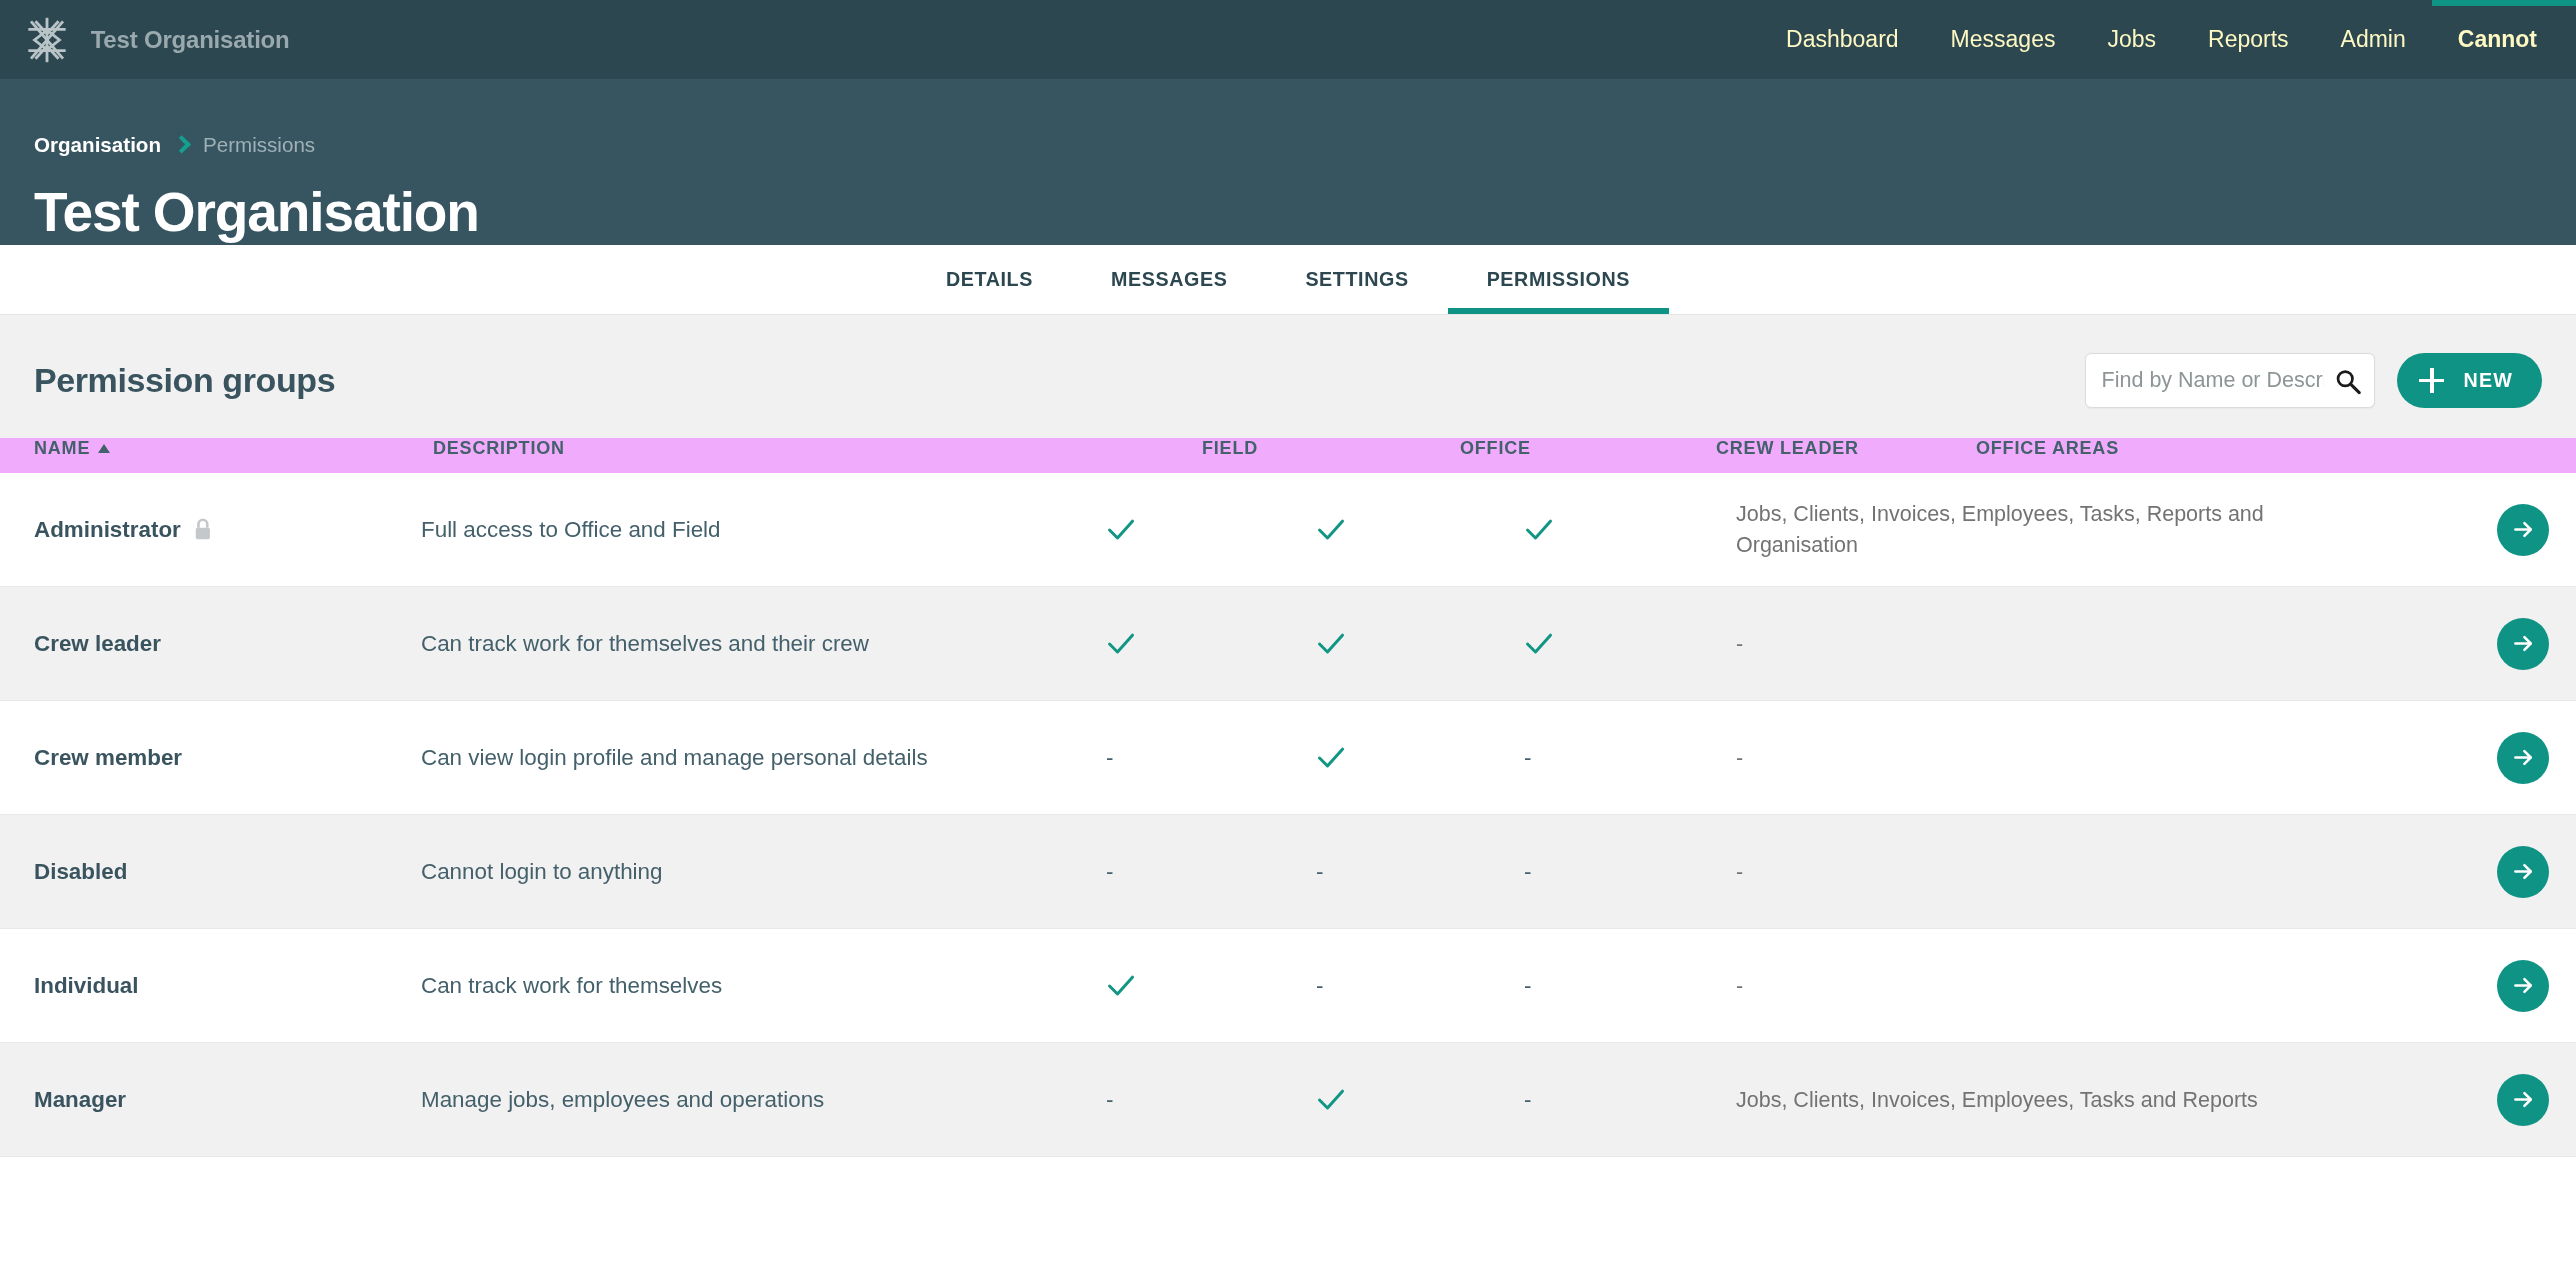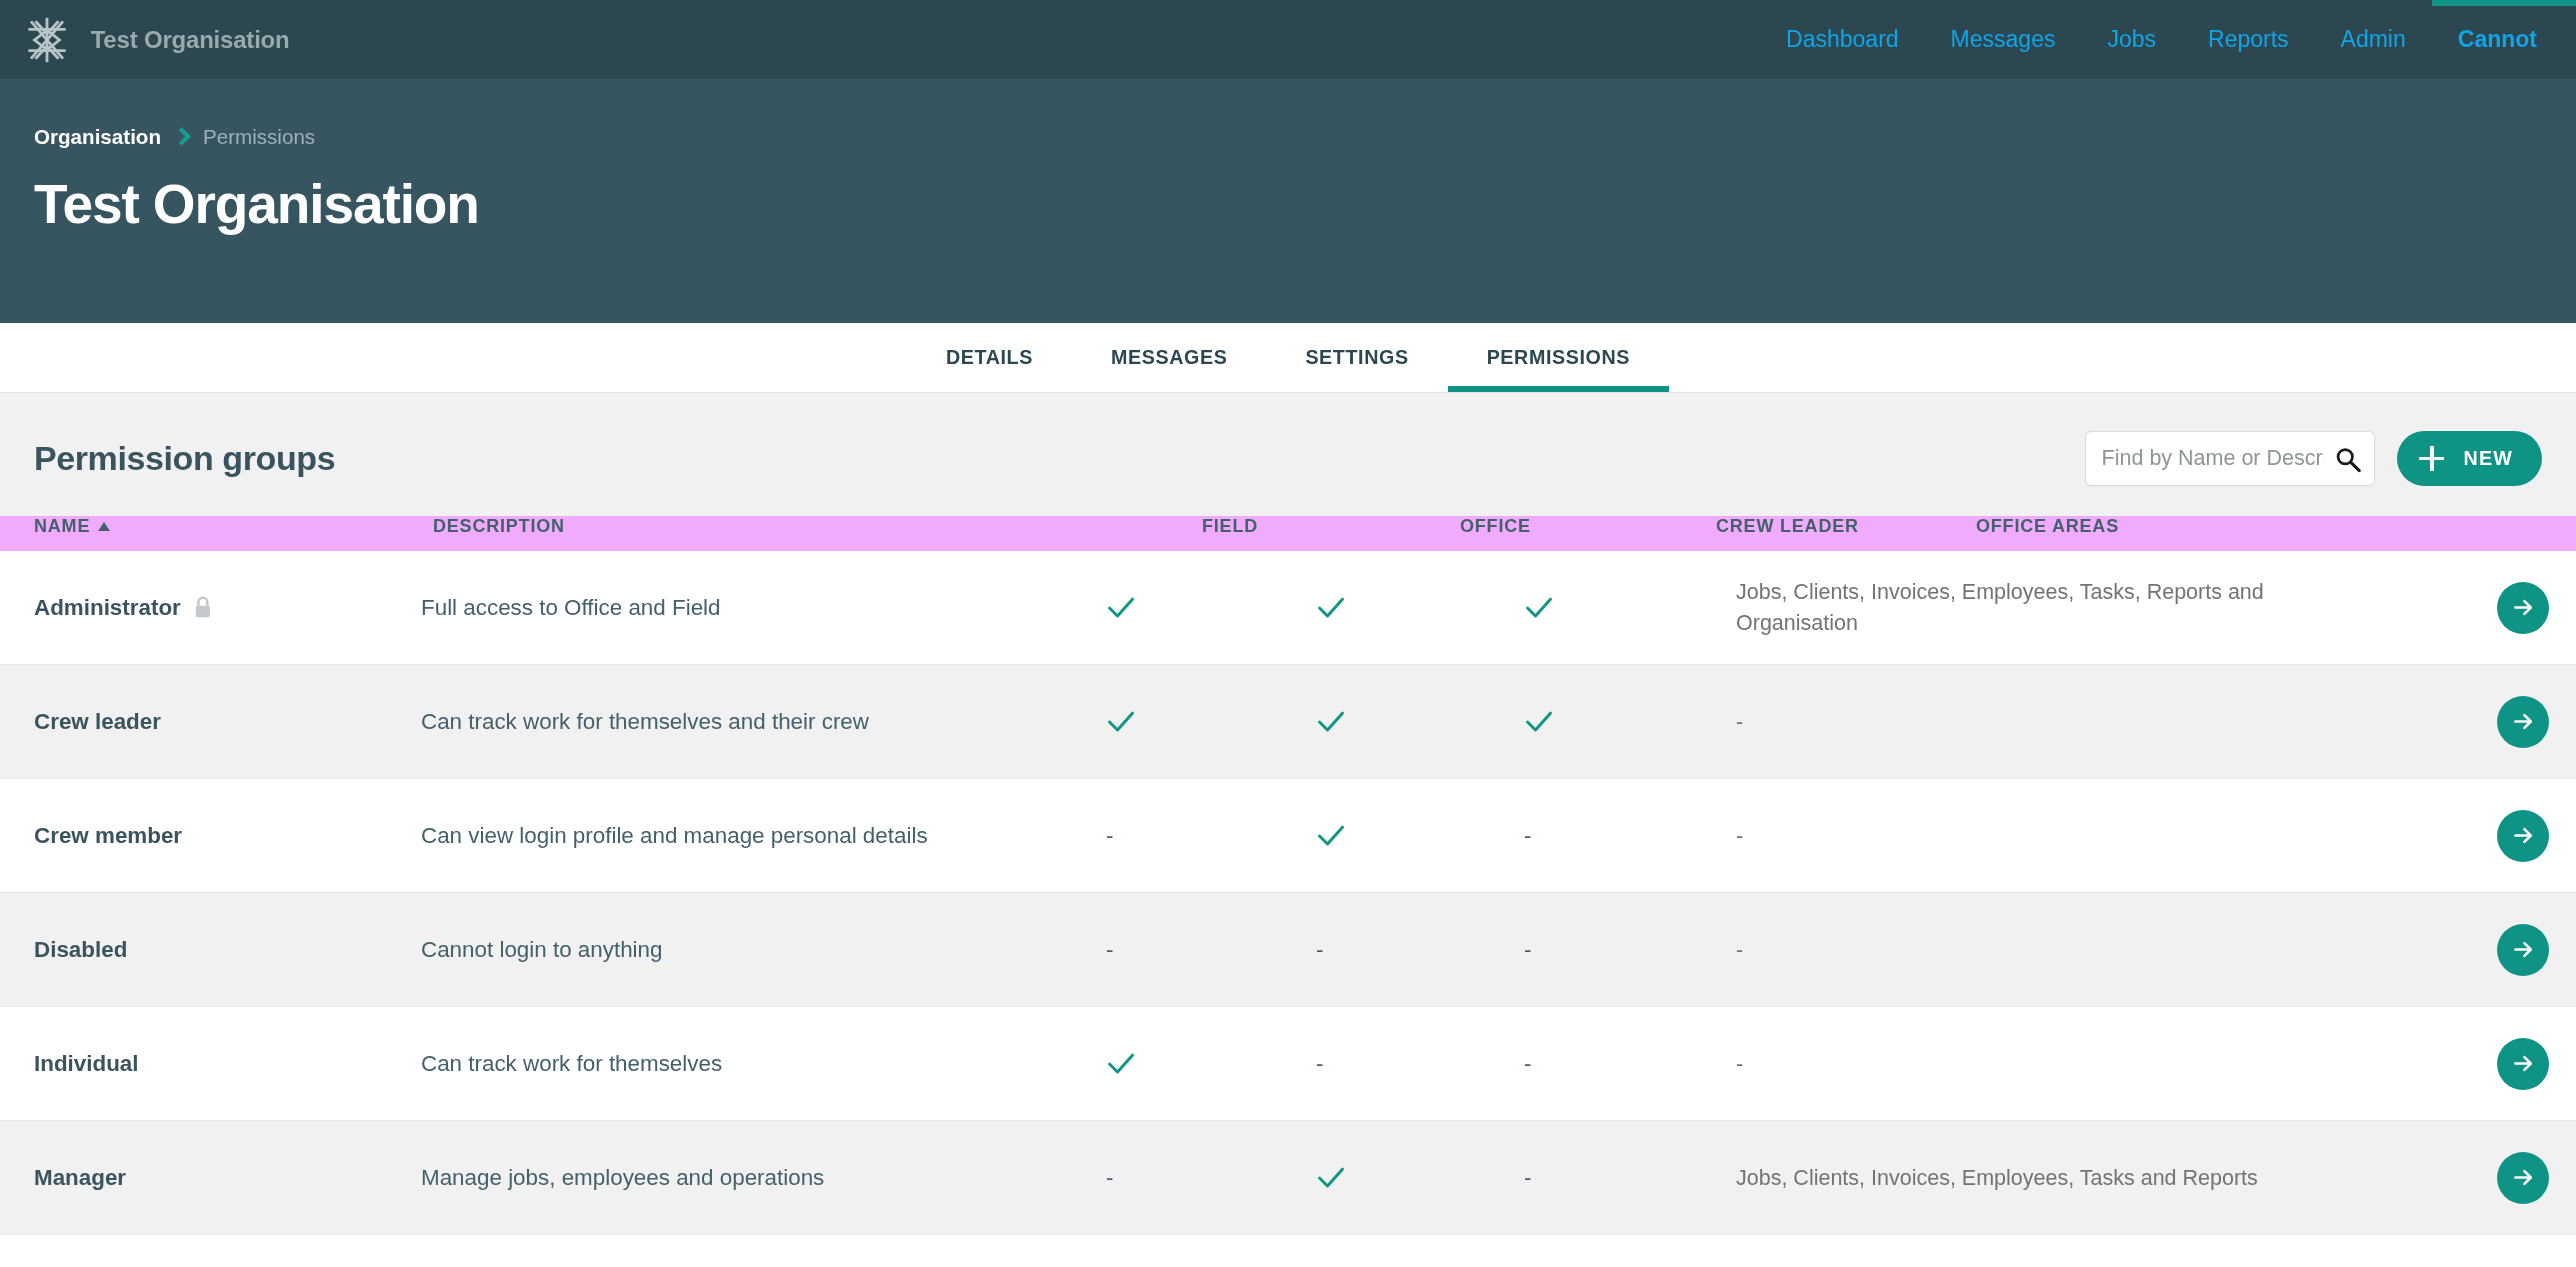--- a/index.html
+++ b/index.html
@@ -42,21 +42,21 @@
   }
   .nav-links {
     margin-left: auto;
     display: flex;
     align-items: center;
     height: 100%;
     padding-right: 0px;
   }
   .nav-link {
     font-size: 23px;
-    color: #0ea5e9;
+    color: #fef9c3;
     padding: 0 26px;
     height: 100%;
     display: flex;
     align-items: center;
     white-space: nowrap;
     cursor: pointer;
     position: relative;
   }
   .nav-link.active {
     font-weight: bold;
@@ -66,22 +66,22 @@
     content: "";
     position: absolute;
     top: 0; left: 0; right: 0;
     height: 6.3px;
     background: #0f9384;
   }
 
   
   .hero {
     background: #375560;
-    height: 244px;
-    padding: 8px 0 0 34px;
+    height: 166px;
+    padding: 16px 0 0 34px;
     position: relative;
   }
   .breadcrumb {
     display: flex;
     align-items: center;
     gap: 12.5px;
     padding-top: 38px;
   }
   .crumb-root {
     font-size: 20.6px;

